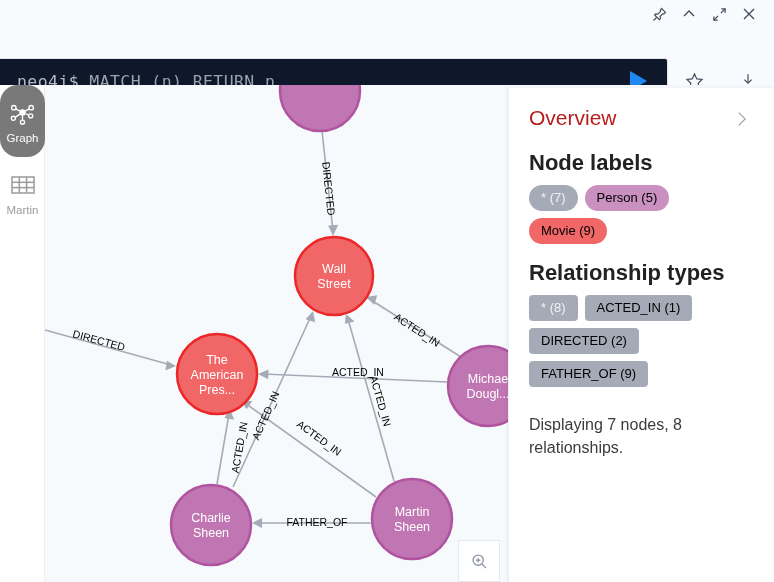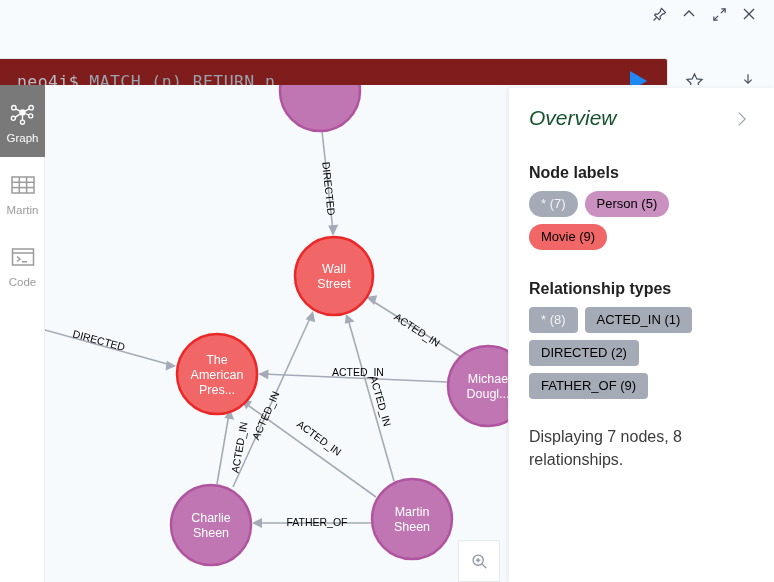--- a/index.html
+++ b/index.html
@@ -44,21 +44,21 @@
     top: 28px; left: 0;
     width: 774px; height: 57px;
     background: #f8fbfd;
     display: flex;
     align-items: center;
   }
   .editor-box {
     position: absolute;
     left: 0; top: 30px;
     width: 668px; height: 46px;
-    background: #7f1d1d;
+    background: #0f172a;
     border: 1px solid #e1e5ea;
     border-left: none;
     border-radius: 0 3px 3px 0;
     display: flex;
     align-items: center;
   }
   .editor-text {
     flex: 1;
     padding-left: 17px;
     font-family: "DejaVu Sans Mono", "Liberation Mono", monospace;
@@ -104,20 +104,21 @@
     padding-top: 0;
   }
   .sb-item {
     width: 45px; height: 72px;
     display: flex;
     flex-direction: column;
     align-items: center;
     justify-content: center;
     cursor: pointer;
     color: #9b9b9b;
+    border-radius: 18px;
   }
   .sb-item.active {
     background: #797979;
     color: #ffffff;
   }
   .sb-ico {
     height: 30px;
     display: flex; align-items: center; justify-content: center;
   }
   .sb-label {
@@ -176,36 +177,35 @@
     box-shadow: -1px 0 4px rgba(0,0,0,0.06);
     padding: 18px 20px 0 20px;
   }
   .ov-head {
     display: flex;
     align-items: flex-start;
     justify-content: space-between;
   }
   .ov-title {
     font-size: 21px;
-    color: #14532d;
+    color: #b91c1c;
     font-weight: 400;
     font-family: "Liberation Sans", sans-serif;
-    font-style: italic;
   }
   .ov-chev {
     color: #9aa2ad;
     cursor: pointer;
     padding-right: 4px;
     padding-top: 2px;
   }
   .ov-section-title {
-    font-size: 16px;
+    font-size: 22px;
     font-weight: bold;
     color: #222222;
-    margin-top: 30px;
+    margin-top: 16px;
     margin-bottom: 9px;
   }
   .chip-row {
     display: flex;
     flex-wrap: wrap;
     gap: 7px;
   }
   .chip {
     display: inline-flex;
     align-items: center;
@@ -310,31 +310,20 @@
         <svg width="26" height="22" viewBox="0 0 26 22" fill="none" stroke="currentColor" stroke-width="1.5">
           <rect x="2" y="3" width="22" height="16"></rect>
           <line x1="2" y1="8.3" x2="24" y2="8.3"></line>
           <line x1="2" y1="13.6" x2="24" y2="13.6"></line>
           <line x1="9.3" y1="3" x2="9.3" y2="19"></line>
           <line x1="16.6" y1="3" x2="16.6" y2="19"></line>
         </svg>
       </span>
       <span class="sb-label">Martin</span>
     </div>
-    <div class="sb-item">
-      <span class="sb-ico">
-        <svg width="26" height="22" viewBox="0 0 26 22" fill="none" stroke="currentColor" stroke-width="1.5">
-          <rect x="2.5" y="3" width="21" height="16"></rect>
-          <line x1="2.5" y1="7" x2="23.5" y2="7"></line>
-          <polyline points="7,10.5 10,13 7,15.5"></polyline>
-          <line x1="12" y1="15.8" x2="17" y2="15.8"></line>
-        </svg>
-      </span>
-      <span class="sb-label">Code</span>
-    </div>
   </div>
 
   <div class="graph-area">
     <svg class="graph-svg" width="729" height="497" viewBox="0 0 729 497">
 
       <g>
         <line class="rel-line" x1="277" y1="46" x2="288" y2="146"></line>
         <polygon class="rel-arrow" points="288,151 283.2,140.5 293.2,139.7"></polygon>
       </g>
 

